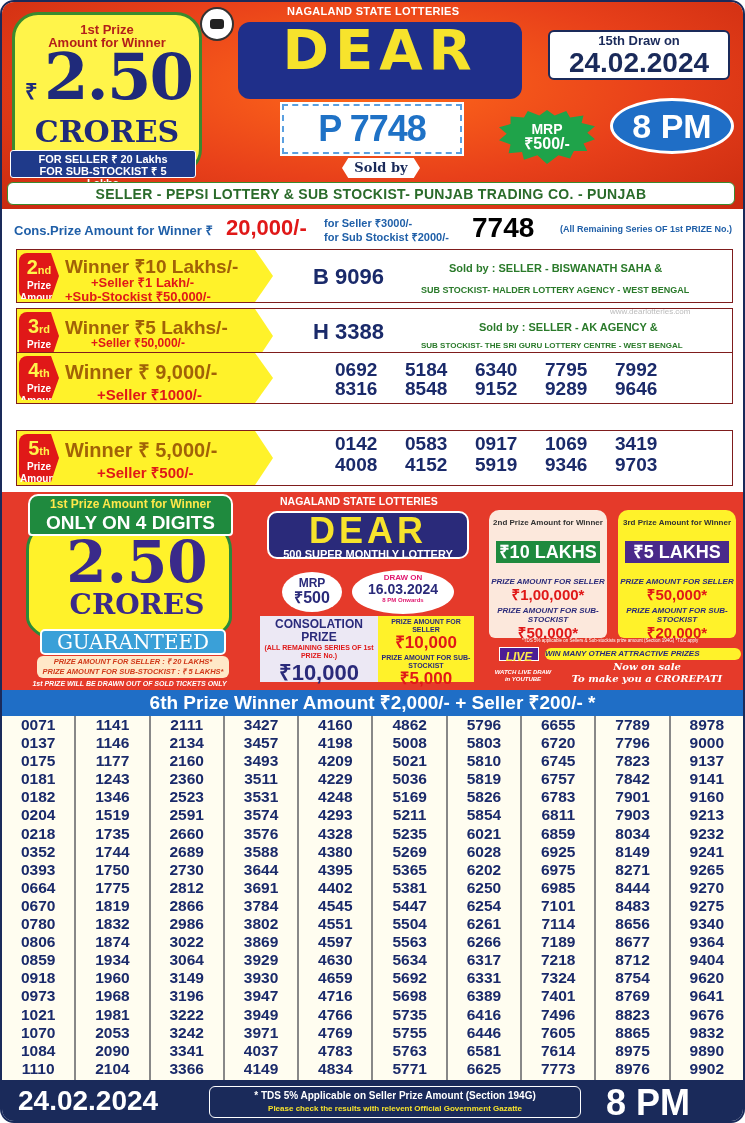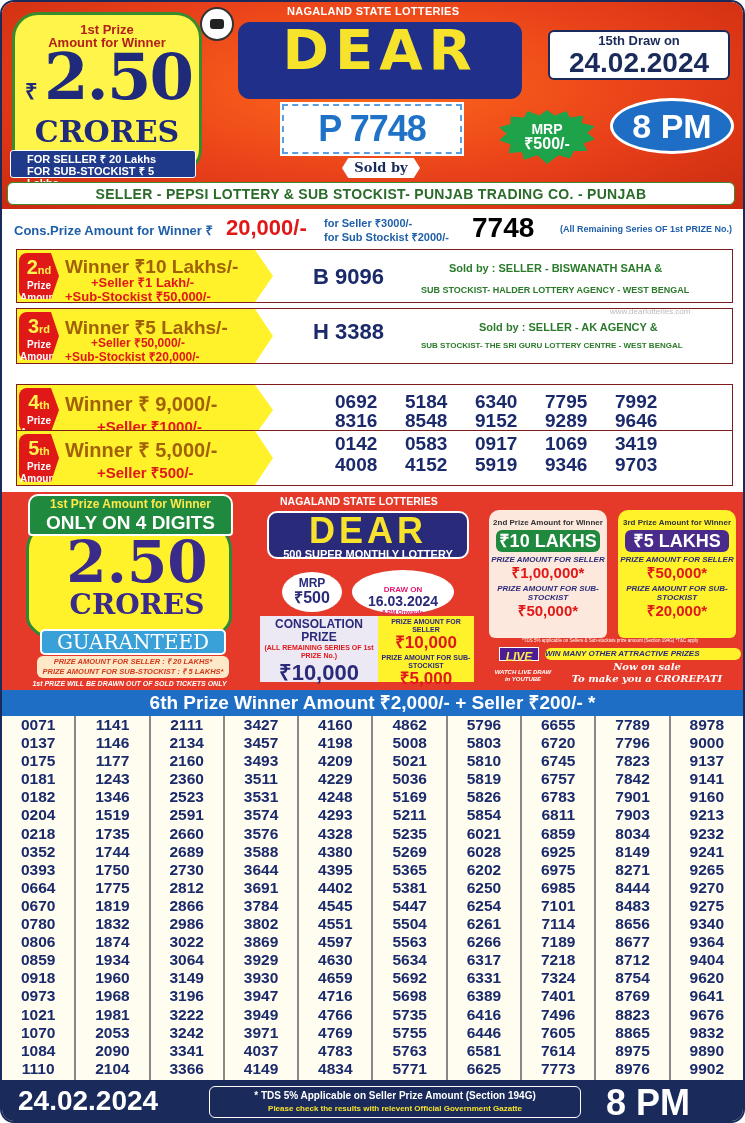--- a/index.html
+++ b/index.html
@@ -5,21 +5,21 @@
 *{box-sizing:border-box;margin:0;padding:0}
 body{width:745px;height:1123px;background:#fff;font-family:"Liberation Sans",sans-serif;overflow:hidden;position:relative}
 .wrap{position:absolute;left:0;top:0;width:745px;height:1123px;border:2px solid #1a2a5a;border-radius:14px;overflow:hidden;background:#fff}
 
 .hdr{position:absolute;left:0;top:0;width:741px;height:207px;background:radial-gradient(ellipse at 50% 40%,#ff6a1a 0%,#e8401a 55%,#c92a10 100%)}
 .prizebox{position:absolute;left:10px;top:10px;width:190px;height:163px;background:#fff44a;border:3px solid #3b8a2e;border-radius:26px}
 .pb-t{position:absolute;left:0;width:100%;text-align:center;color:#b3201a;font-weight:bold;font-size:13px;line-height:13px}
 .pb-big{position:absolute;left:18px;top:30px;width:170px;text-align:center;font-family:"DejaVu Serif",serif;font-weight:bold;color:#1f2a7a;font-size:64px;line-height:64px;letter-spacing:-2px}
 .pb-rs{position:absolute;left:10px;top:60px;color:#1f2a7a;font-size:22px;font-weight:bold}
 .pb-cr{position:absolute;left:0;top:102px;width:100%;text-align:center;font-family:"DejaVu Serif",serif;font-weight:bold;color:#1f2a7a;font-size:30px;line-height:30px}
-.pb-sell{position:absolute;left:8px;top:148px;width:186px;height:28px;background:#1f3a8a;border:1px solid #fff;border-radius:3px;color:#fff;font-weight:bold;font-size:11px;line-height:12px;padding:2px 16px;}
+.pb-sell{position:absolute;left:8px;top:148px;width:186px;height:28px;background:#1f3a8a;border:1px solid #fff;border-radius:3px;color:#fff;font-weight:bold;font-size:11px;line-height:12px;padding:2px 16px;text-align:center}
 .logo{position:absolute;left:198px;top:5px;width:34px;height:34px;border-radius:50%;background:#fff;border:2px solid #333}
 .logo::after{content:"";position:absolute;left:8px;top:10px;width:14px;height:10px;background:#222;border-radius:3px}
 .nsl{position:absolute;left:285px;top:3px;color:#fff;font-weight:bold;font-size:11px;letter-spacing:.3px}
 .dearbox{position:absolute;left:236px;top:20px;width:284px;height:77px;background:#1f2f8a;border-radius:12px}
 .dear{position:absolute;left:0;top:-2px;width:100%;text-align:center;color:#f7e32c;font-family:"DejaVu Sans",sans-serif;font-weight:bold;font-size:56px;line-height:60px;letter-spacing:6px}
 .dearsub{position:absolute;left:0;top:54px;width:100%;text-align:center;color:#fff;font-weight:bold;font-size:16px}
 .ticket{position:absolute;left:280px;top:102px;width:180px;height:50px;background:#fff;border:2px dashed #5aa0e0;outline:2px solid #fff}
 .ticket span{display:block;text-align:center;color:#1f72c6;font-weight:bold;font-size:36px;line-height:46px;letter-spacing:-1px}
 .soldby{position:absolute;left:340px;top:156px;width:78px;height:20px;background:#fff;clip-path:polygon(8% 0,92% 0,100% 50%,92% 100%,8% 100%,0 50%);text-align:center;font-family:"DejaVu Serif",serif;font-weight:bold;font-size:13px;line-height:20px;color:#1a2a5a}
 .mrp{position:absolute;left:497px;top:108px;width:96px;height:54px;background:#1fa34a;clip-path:polygon(50% 0,58% 10%,70% 2%,74% 14%,88% 10%,86% 24%,100% 30%,92% 42%,100% 54%,88% 62%,92% 76%,78% 76%,74% 90%,62% 84%,50% 100%,40% 84%,26% 92%,24% 78%,10% 80%,12% 64%,0 56%,8% 44%,0 32%,12% 26%,12% 12%,26% 14%,30% 2%,42% 10%)}
@@ -68,21 +68,21 @@
 .burst{position:absolute;background:#fff;border-radius:50%;text-align:center;font-weight:bold}
 .p-cons{position:absolute;left:258px;top:124px;width:118px;height:66px;background:#ece8f4;text-align:center;color:#2a2a7a;font-weight:bold}
 .p-cons .c1{font-size:12px;line-height:13px;margin-top:2px}
 .p-cons .c2{font-size:7px;line-height:8px;color:#e01818}
 .p-cons .c3{font-size:22px;line-height:26px}
 .p-yel{position:absolute;left:376px;top:124px;width:96px;height:66px;background:#fff22a;text-align:center;font-weight:bold}
 .p-yel .y1{font-size:7px;line-height:8px;color:#2a2a7a;margin-top:2px}
 .p-yel .y2{font-size:17px;line-height:17px;color:#e01818}
 .card{position:absolute;top:18px;width:118px;height:128px;border-radius:10px 10px 6px 6px;text-align:center;font-weight:bold}
 .card .c1{font-size:8px;line-height:9px;color:#333;margin-top:8px}
-.card .c2{margin:3px auto;width:104px;height:22px;border-radius:6px;color:#fff;font-size:18px;line-height:22px}
+.card .c2{margin:14px auto;width:104px;height:22px;border-radius:0;color:#fff;font-size:18px;line-height:22px}
 .card .c3{font-size:8px;line-height:9px;color:#2a2a7a;font-style:italic}
 .card .c4{font-size:15px;line-height:17px;color:#e01818}
 .tds-small{position:absolute;left:520px;top:146px;color:#fff;font-size:4.5px}
 .live{position:absolute;left:497px;top:155px;width:40px;height:14px;background:#4c1d95;border:1px solid #fff;color:#ffe84a;font-weight:bold;font-style:italic;font-size:12px;text-align:center;line-height:18px}
 .live-t{position:absolute;left:490px;top:177px;width:62px;text-align:center;color:#fff;font-weight:bold;font-style:italic;font-size:6px;line-height:7px}
 .win{position:absolute;left:543px;top:156px;width:196px;height:12px;background:#fff22a;border-radius:6px;text-align:left;color:#2a2a7a;font-weight:bold;font-style:italic;font-size:8px;line-height:12px}
 .nowsale{position:absolute;left:560px;top:169px;width:170px;text-align:center;color:#fff;font-family:"DejaVu Serif",serif;font-weight:bold;font-style:italic;font-size:10px;line-height:12px}
 
 .sixhdr{position:absolute;left:0;top:688px;width:741px;height:26px;background:#1f6ec6;color:#fff;font-weight:bold;font-size:19px;line-height:26px;text-align:center}
 .grid{position:absolute;left:0;top:714px;width:741px;height:364px;background:#fffdf0;display:flex}
@@ -171,21 +171,21 @@
       <div class="w1" style="top:5px;font-size:19px">Winner ₹5 Lakhs/-</div>
       <div class="w2" style="left:74px;top:25px;font-size:12px">+Seller ₹50,000/-</div>
       <div class="w2" style="left:48px;top:39px;font-size:12px">+Sub-Stockist ₹20,000/-</div>
     </div>
     <div class="tnum" style="left:296px;top:10px">H 3388</div>
     <div class="sold" style="left:462px;top:12px;font-size:11px">Sold by : SELLER - AK AGENCY &amp;</div>
     <div class="sold" style="left:404px;top:32px;font-size:8px">SUB STOCKIST- THE SRI GURU LOTTERY CENTRE - WEST BENGAL</div>
   </div>
   <div class="www">www.dearlotteries.com</div>
 
-  <div class="prow" style="top:382px;height:52px">
+  <div class="prow" style="top:350px;height:52px">
     <div class="tag">
       <div class="rank">
         <span class="n"><span>4</span><small>th</small></span>
         <span class="p">Prize</span>
         <span class="p">Amount</span>
       </div>
       <div class="w1" style="top:5px;font-size:20px">Winner ₹ 9,000/-</div>
       <div class="w2" style="left:80px;top:31px;font-size:15px">+Seller ₹1000/-</div>
     </div>
     <div class="nums" style="top:7px">
@@ -228,21 +228,21 @@
     <div class="p-mid-nsl">NAGALAND STATE LOTTERIES</div>
     <div class="p-dear">
       <div class="d">DEAR</div>
       <div class="s">500 SUPER MONTHLY LOTTERY</div>
     </div>
     <div class="burst" style="left:280px;top:80px;width:60px;height:40px;color:#2a2a7a">
       <div style="font-size:12px;line-height:13px;margin-top:5px">MRP</div>
       <div style="font-size:16px;line-height:16px">₹500</div>
     </div>
     <div class="burst" style="left:350px;top:78px;width:102px;height:44px">
-      <div style="font-size:8px;line-height:9px;color:#e01870;margin-top:15px">DRAW ON</div>
+      <div style="font-size:8px;line-height:9px;color:#e01870;margin-top:3px">DRAW ON</div>
       <div style="font-size:14px;line-height:15px;color:#2a2a7a">16.03.2024</div>
       <div style="font-size:6px;line-height:7px;color:#e01870">8 PM Onwards</div>
     </div>
     <div class="p-cons">
       <div class="c1">CONSOLATION</div>
       <div class="c1" style="margin-top:0">PRIZE</div>
       <div class="c2">(ALL REMAINING SERIES OF 1st PRIZE No.)</div>
       <div class="c3">₹10,000</div>
     </div>
     <div class="p-yel">

